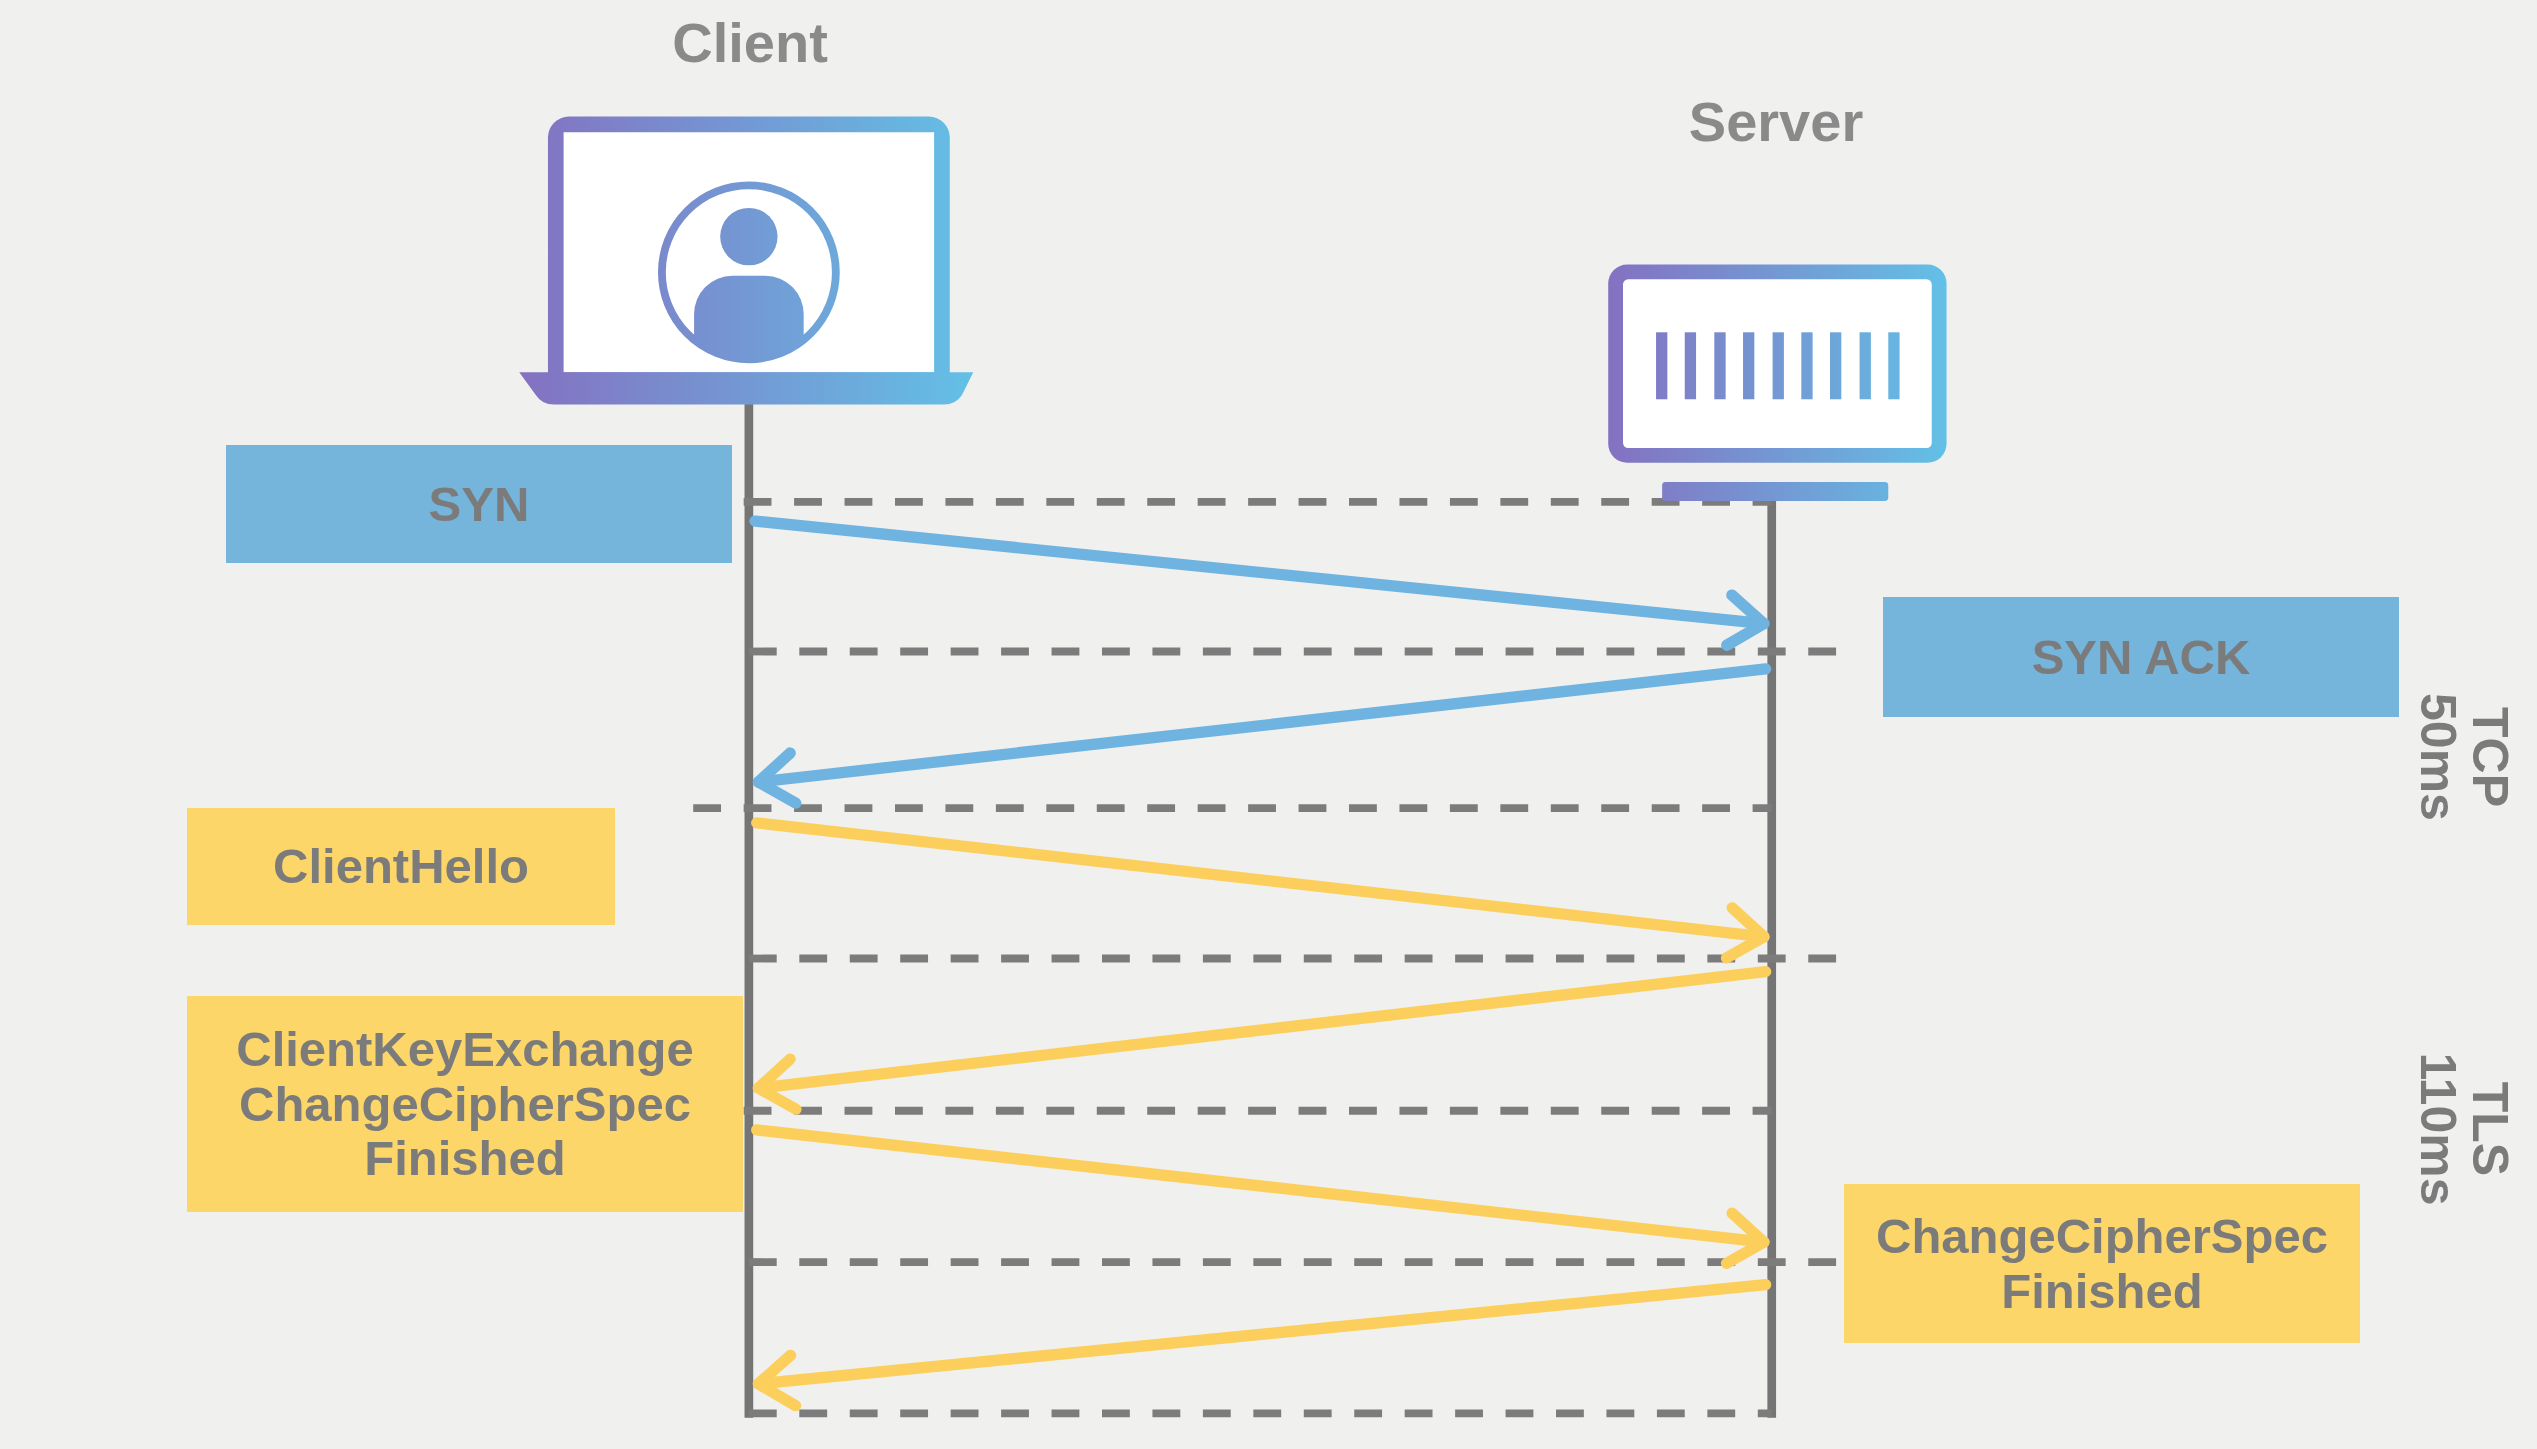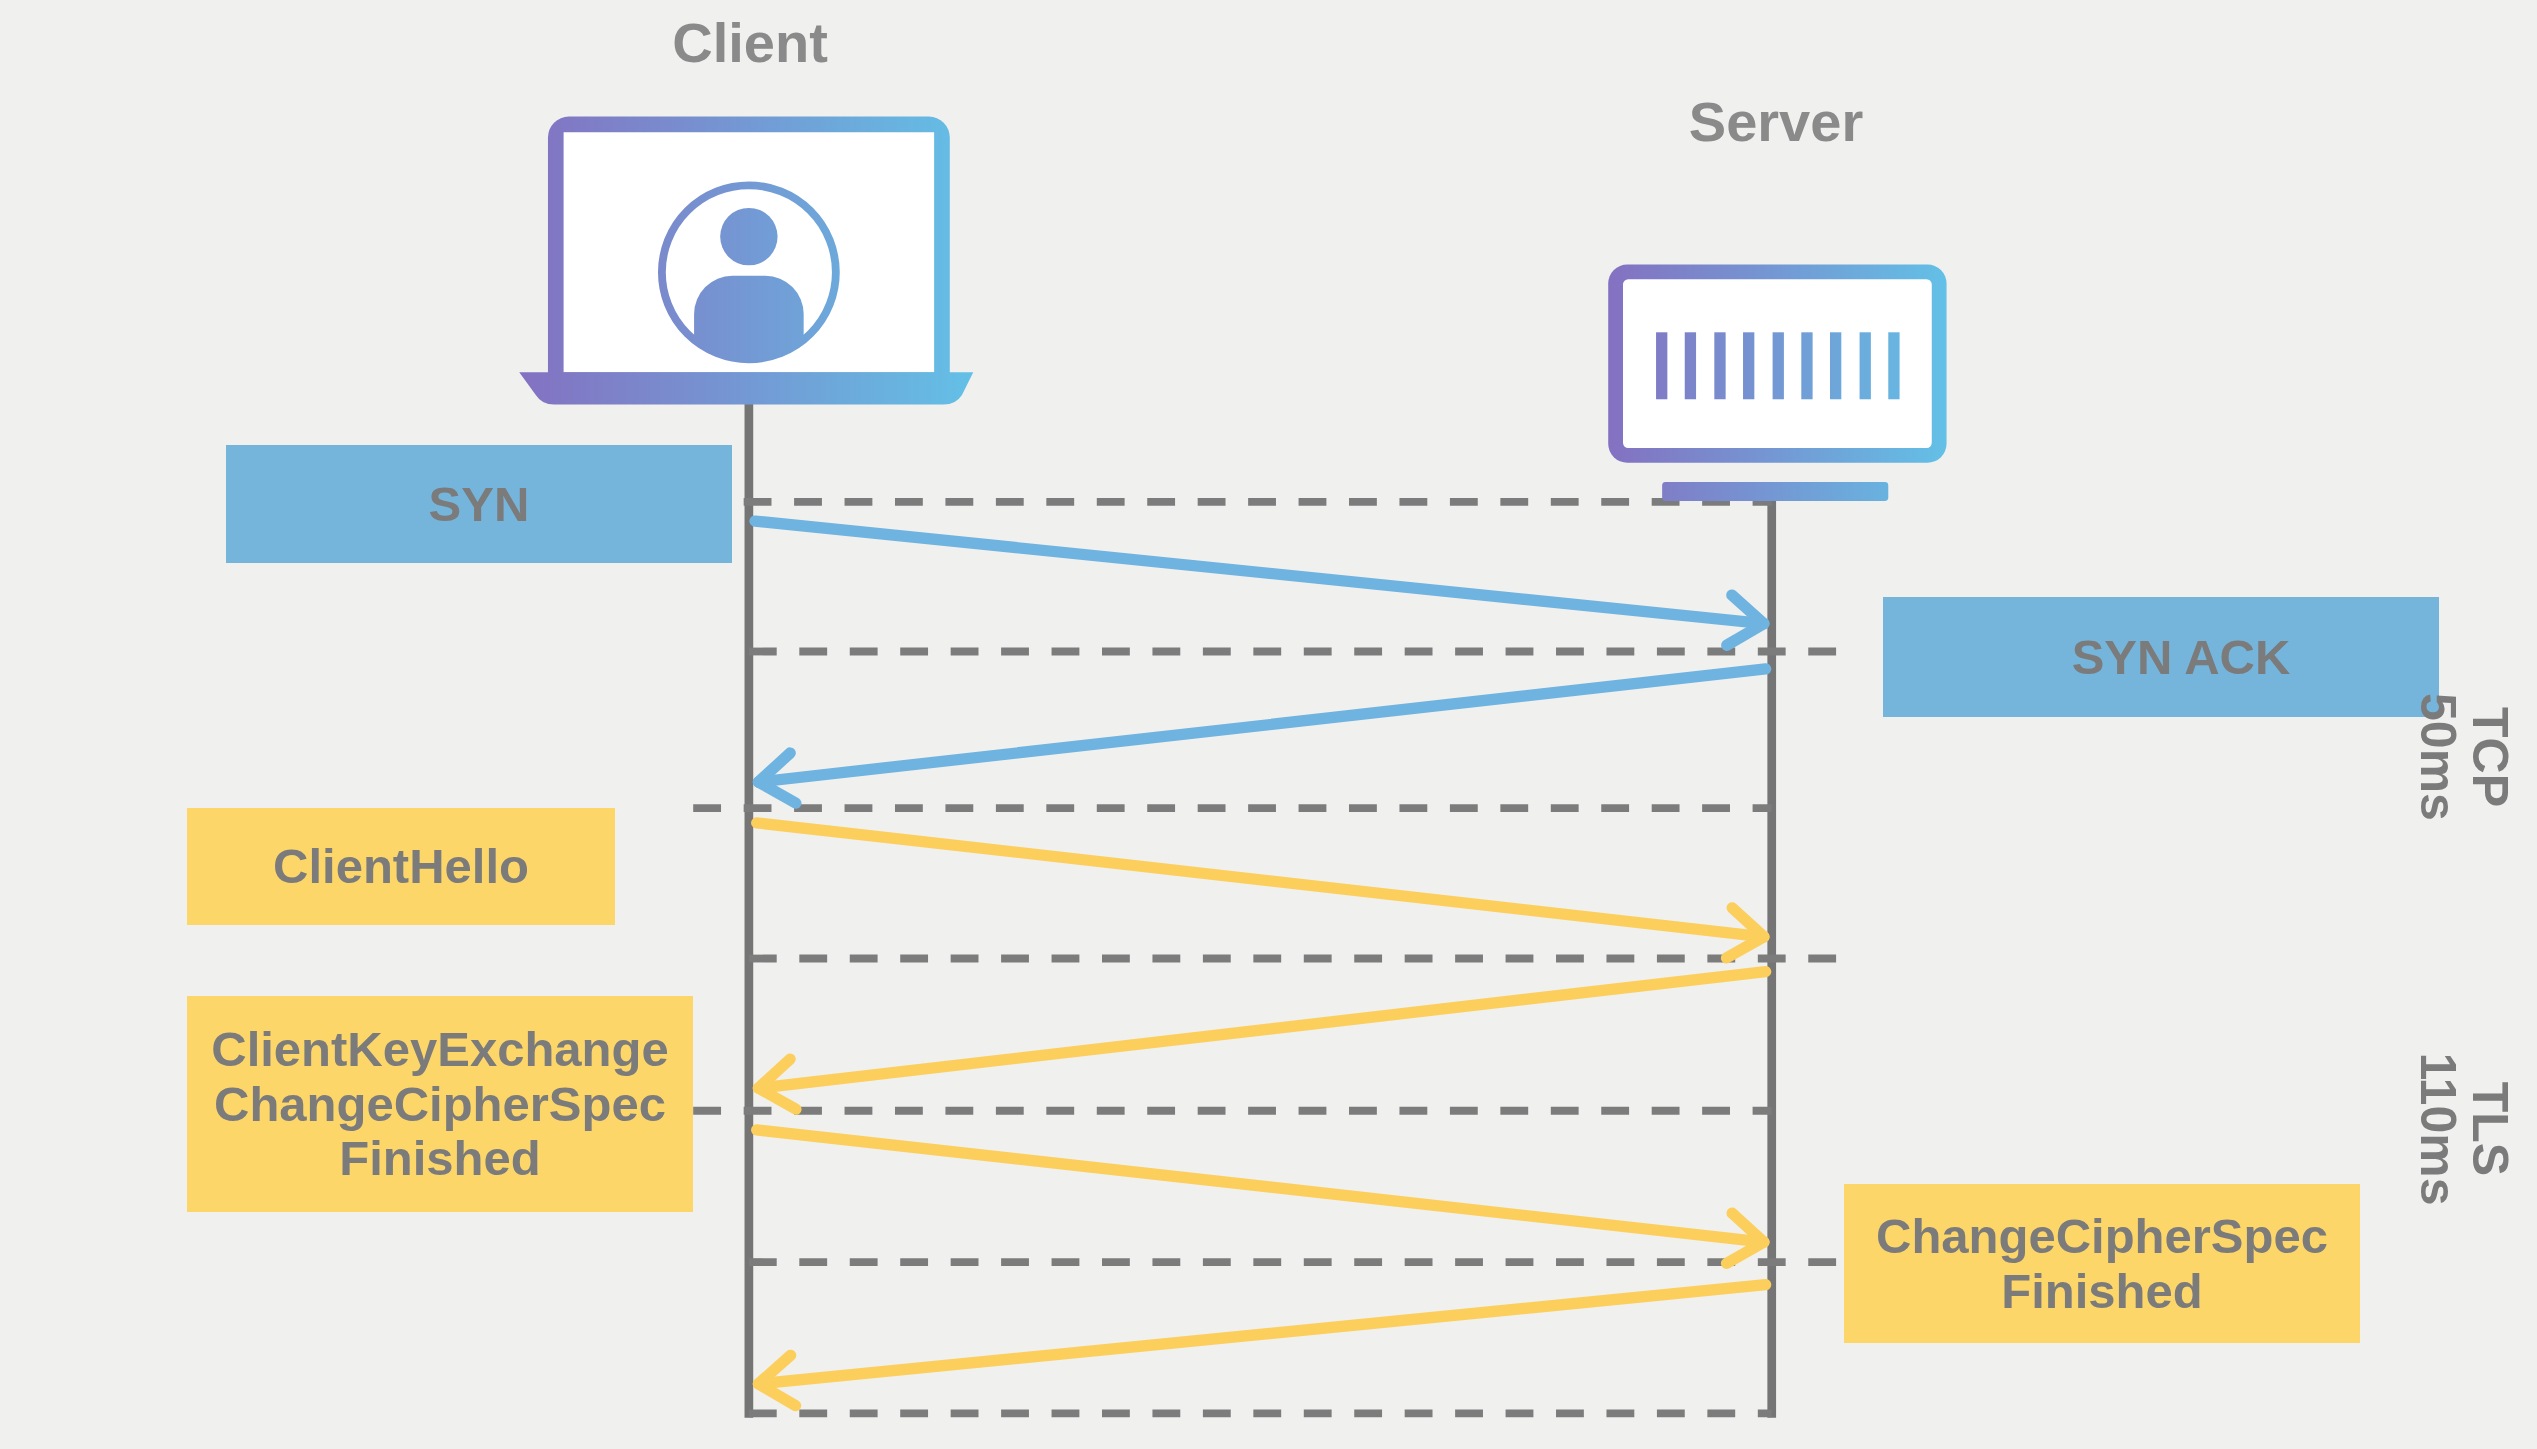--- a/index.html
+++ b/index.html
@@ -25,22 +25,22 @@
     position:absolute;display:flex;align-items:center;justify-content:center;
     font-size:49px;font-weight:700;color:var(--box-text);
     text-align:center;white-space:pre-line;line-height:1.12;
   }
   .blue{background:var(--msg-blue);margin-left:39px;}
   .yellow{background:var(--msg-yellow);}
 
   #box-syn        {left:187px; top:445px;  width:506px; height:118px;}
   #box-ack        {left:187px; top:690px;  width:506px; height:117px;}
   #box-clienthello{left:187px; top:808px;  width:428px; height:117px;}
-  #box-cke        {left:187px; top:996px; width:506px; height:216px;}
-  #box-synack     {left:1844px;top:597px;  width:516px; height:120px;padding-left:40px;}
+  #box-cke        {left:187px; top:996px; width:556px; height:216px;}
+  #box-synack     {left:1844px;top:597px;  width:516px; height:120px;}
   #box-serverhello{left:1844px;top:839px;  width:516px; height:228px;}
   #box-ccs        {left:1844px;top:1184px; width:516px; height:159px;}
 
   .phase-label{
     position:absolute;width:261px;height:122px;
     display:flex;align-items:center;justify-content:center;
     font-size:50px;font-weight:700;color:var(--box-text);
     white-space:pre-line;text-align:center;line-height:1.05;
     transform:rotate(90deg);
   }

